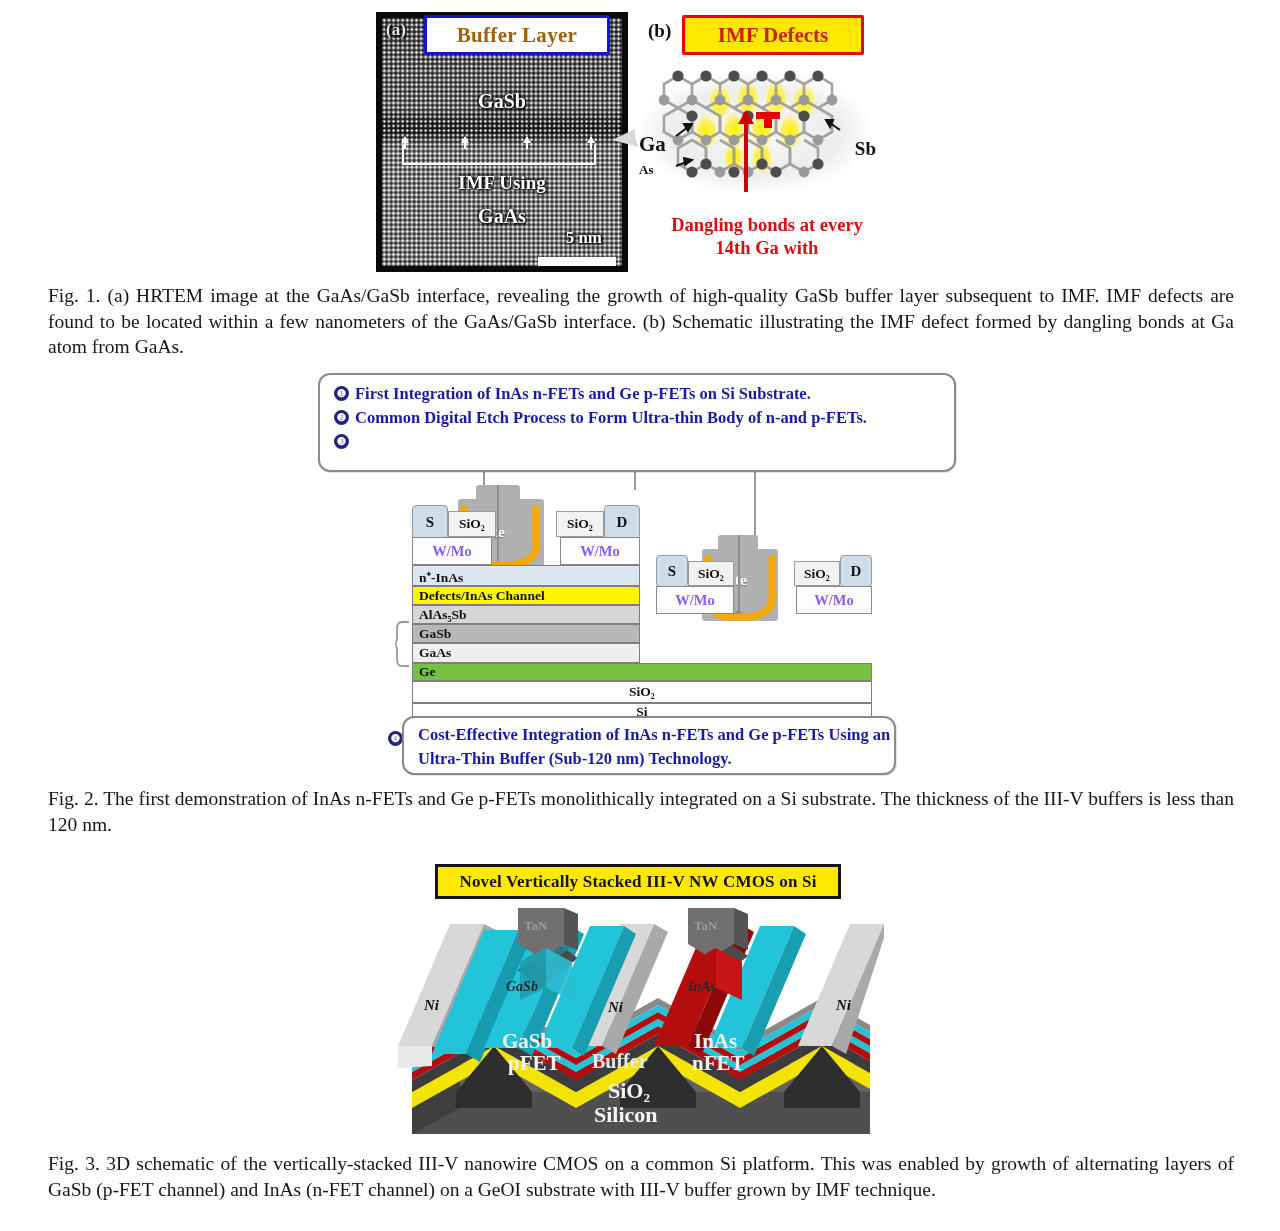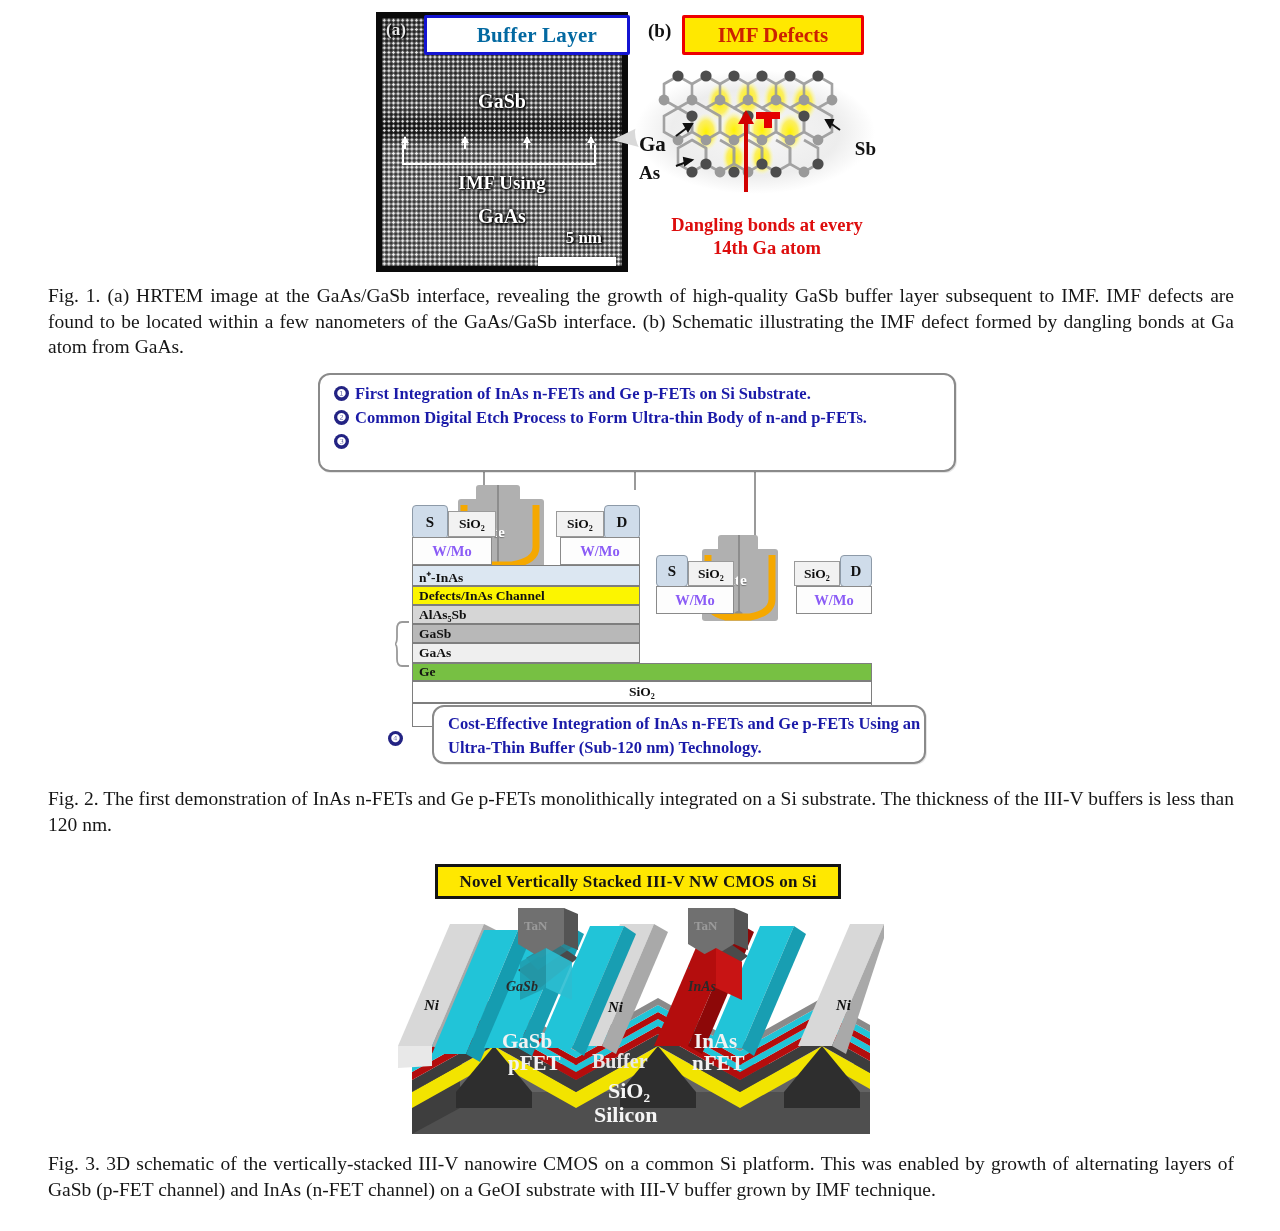--- a/index.html
+++ b/index.html
@@ -64,36 +64,36 @@
   }
   .up-arrow{position:absolute;width:0;height:0;border-left:4px solid transparent;
             border-right:4px solid transparent;border-bottom:7px solid #fff;top:-9px;}
   .up-stem{position:absolute;width:2px;height:12px;background:#fff;top:-8px;}
 
   
   #buffer-box{
     position:absolute;left:48px;top:9px;width:180px;height:34px;
     background:#fff;border:3px solid #1414d2;border-radius:2px;
     display:flex;align-items:center;justify-content:center;
-    color:#0369a1;font-weight:bold;font-size:21px;
-    font-family:"Liberation Serif", serif;letter-spacing:.3px;padding-left:20px;
+    color:#a16207;font-weight:bold;font-size:21px;
+    font-family:"Liberation Serif", serif;letter-spacing:.3px;
   }
 
   
   #panel-b-lab{position:absolute;left:272px;top:14px;font-size:19px;font-weight:bold;color:#111;}
   #imf-box{
     position:absolute;left:306px;top:9px;width:176px;height:34px;
     background:#ffe800;border:3px solid #ee0000;border-radius:2px;
     display:flex;align-items:center;justify-content:center;
     color:#cc2200;font-weight:bold;font-size:21px;
     font-family:"Liberation Serif", serif;
   }
   #lattice-wrap{position:absolute;left:258px;top:48px;width:242px;height:160px;}
   #lat-ga{position:absolute;left:5px;top:78px;font-size:21px;font-weight:bold;color:#111;}
-  #lat-as{position:absolute;left:5px;top:108px;font-size:19px;font-weight:bold;color:#111;}
+  #lat-as{position:absolute;left:5px;top:108px;font-size:13px;font-weight:bold;color:#111;}
   #lat-sb{position:absolute;right:0px;top:84px;font-size:19px;font-weight:bold;color:#111;}
   #dangling{
     position:absolute;left:280px;top:208px;width:222px;text-align:center;
     color:#dd0d0d;font-weight:bold;font-size:18.5px;line-height:23px;
     font-family:"Liberation Serif", serif;
   }
   #fig1cap{left:48px;top:283px;width:1186px;}
 
   
   #fig2{left:0;top:365px;width:1280px;height:420px;}
@@ -109,21 +109,21 @@
     font-family:"Liberation Serif", serif;white-space:nowrap;
     padding:0 0 0 14px;
   }
   #callout-top .c-line:nth-child(1){padding-top:7px;}
   .numball{
     display:inline-block;width:15px;height:15px;border-radius:50%;
     background:#232383;color:#fff;font-size:10.5px;line-height:15px;
     text-align:center;margin-right:6px;flex:none;margin-top:4px;
     font-family:"Liberation Sans", sans-serif;font-weight:bold;
   }
-  #callout-bot{left:402px;top:340px;width:490px;height:55px;margin-left:30px;}
+  #callout-bot{left:402px;top:351px;width:490px;height:55px;}
   #callout-bot .c-line{padding-top:5px;white-space:normal;}
   #num4-outside{position:absolute;left:388px;top:362px;}
 
   
   .conn{position:absolute;background:#9a9a9a;width:1.6px;}
 
   
   #device{position:absolute;left:408px;top:120px;width:480px;height:215px;}
   .lyr{position:absolute;box-sizing:border-box;border:1.4px solid #7e7e7e;}
   .lyr-lab{
@@ -302,21 +302,21 @@
         <polygon points="112,56 104,70 120,70" fill="#d10000"></polygon>
         <rect x="122" y="58" width="24" height="7" fill="#e40000"></rect>
         <rect x="130" y="64" width="8" height="10" fill="#e40000"></rect>
       </g>
     </svg>
     <div id="lat-ga">Ga</div>
     <div id="lat-as">As</div>
     <div id="lat-sb">Sb</div>
   </div>
 
-  <div id="dangling">Dangling bonds at every 14th Ga atom</div>
+  <div id="dangling">Dangling bonds at every 14th Ga with</div>
 </div>
 
 <div class="caption" id="fig1cap">Fig. 1.   (a) HRTEM image at the GaAs/GaSb interface, revealing the growth of high-quality GaSb buffer layer subsequent to IMF. IMF defects are found to be located within a few nanometers of the GaAs/GaSb interface. (b) Schematic illustrating the IMF defect formed by dangling bonds at Ga atom from GaAs.</div>
 
 <div class="abs" id="fig2">
 
   <div class="conn" style="left:483px;top:103px;height:22px;"></div>
   <div class="conn" style="left:634px;top:103px;height:22px;"></div>
   <div class="conn" style="left:754px;top:103px;height:122px;"></div>
   <div class="conn" style="left:415px;top:257px;height:98px;"></div>

